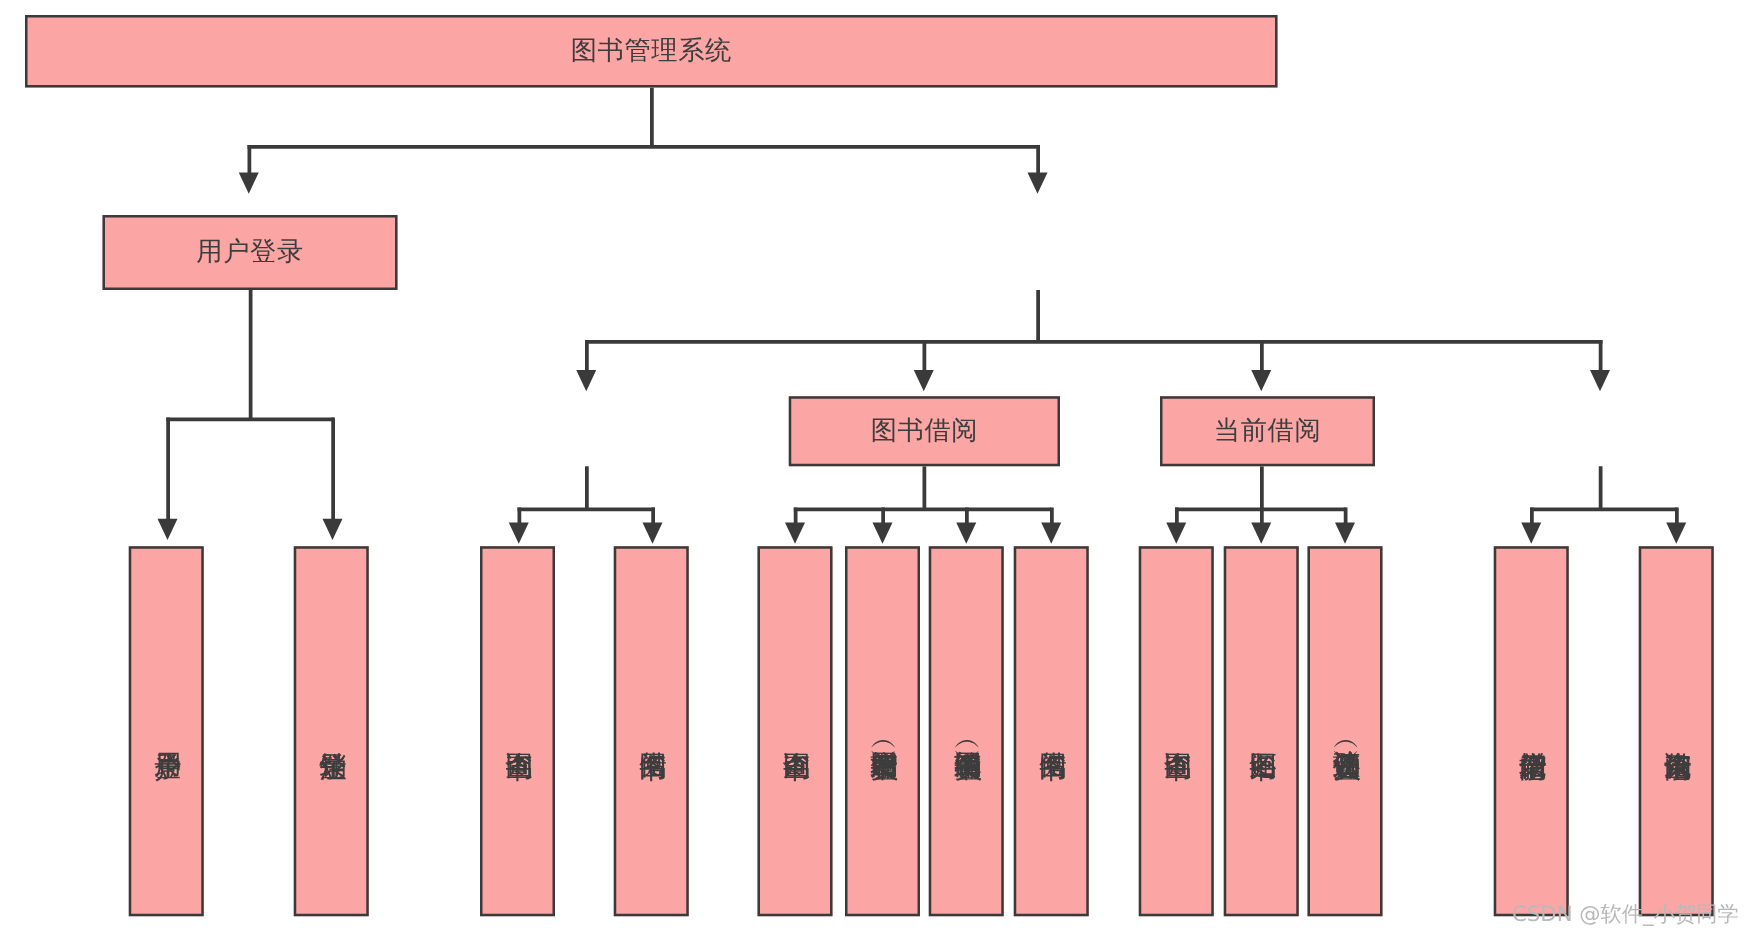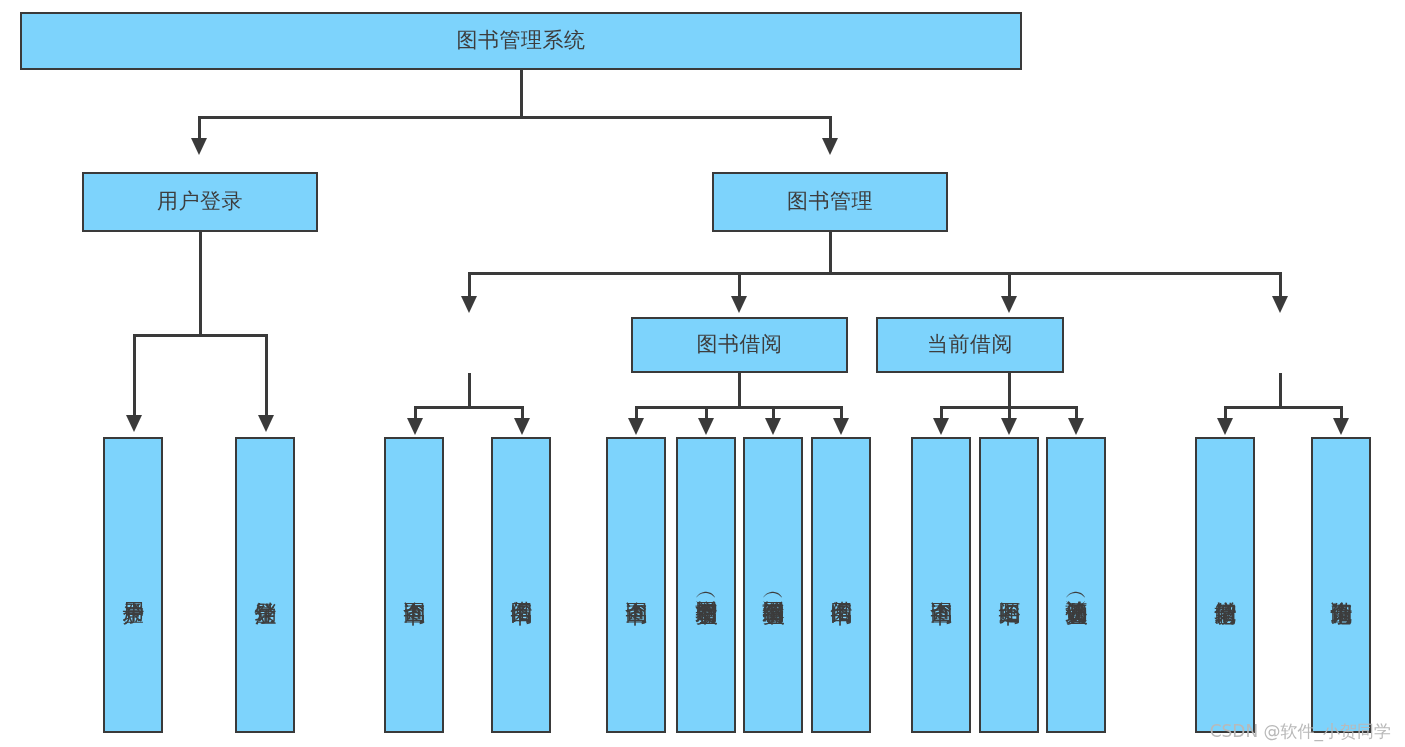--- a/index.html
+++ b/index.html
@@ -11,21 +11,21 @@
     overflow:hidden;
     position:relative;
   }
   #diagram{
     position:absolute;left:0;top:0;width:1405px;height:747px;
   }
   
   .node{
     position:absolute;
     box-sizing:border-box;
-    background:#7dd3fc;
+    background:#fca5a5;
     border:2.5px solid #3a3a3a;
     display:flex;
     align-items:center;
     justify-content:center;
     color:#3d3d3d;
     letter-spacing:0.5px;
     z-index:3;
   }
   .node.h{
     font-size:21px;
@@ -90,23 +90,20 @@
   <div class="ln lnh" style="left:198px;top:116px;width:634px;height:2.5px;"></div>
 
   <div class="ln lnv" style="left:198px;top:116px;width:2.5px;height:25px;"></div>
   <div class="arrow" style="left:191px;top:138px;"></div>
   <div class="ln lnv" style="left:829px;top:116px;width:2.5px;height:25px;"></div>
   <div class="arrow" style="left:822px;top:138px;"></div>
 
   <div class="node h" style="left:82px;top:172px;width:236px;height:60px;">
     <span>用户登录</span>
   </div>
-  <div class="node h" style="left:712px;top:172px;width:236px;height:60px;">
-    <span>图书管理</span>
-  </div>
 
   <div class="ln lnv" style="left:199px;top:232px;width:2.5px;height:104px;"></div>
   <div class="ln lnh" style="left:133px;top:334px;width:134px;height:2.5px;"></div>
   <div class="ln lnv" style="left:133px;top:334px;width:2.5px;height:84px;"></div>
   <div class="arrow" style="left:126px;top:415px;"></div>
   <div class="ln lnv" style="left:265px;top:334px;width:2.5px;height:84px;"></div>
   <div class="arrow" style="left:258px;top:415px;"></div>
 
   <div class="ln lnv" style="left:829px;top:232px;width:2.5px;height:42px;"></div>
   <div class="ln lnh" style="left:468px;top:272px;width:814px;height:2.5px;"></div>
@@ -116,21 +113,21 @@
   <div class="ln lnv" style="left:738px;top:272px;width:2.5px;height:27px;"></div>
   <div class="arrow" style="left:731px;top:296px;"></div>
   <div class="ln lnv" style="left:1008px;top:272px;width:2.5px;height:27px;"></div>
   <div class="arrow" style="left:1001px;top:296px;"></div>
   <div class="ln lnv" style="left:1279px;top:272px;width:2.5px;height:27px;"></div>
   <div class="arrow" style="left:1272px;top:296px;"></div>
 
   <div class="node h" style="left:631px;top:317px;width:217px;height:56px;">
     <span>图书借阅</span>
   </div>
-  <div class="node h" style="left:876px;top:317px;width:188px;height:56px;text-align:center;">
+  <div class="node h" style="left:928px;top:317px;width:172px;height:56px;text-align:center;">
     <span>当前借阅</span>
   </div>
 
   <div class="ln lnv" style="left:468px;top:373px;width:2.5px;height:35px;"></div>
   <div class="ln lnh" style="left:414px;top:406px;width:110px;height:2.5px;"></div>
   <div class="ln lnv" style="left:414px;top:406px;width:2.5px;height:14px;"></div>
   <div class="arrow" style="left:407px;top:418px;"></div>
   <div class="ln lnv" style="left:521px;top:406px;width:2.5px;height:14px;"></div>
   <div class="arrow" style="left:514px;top:418px;"></div>
 

